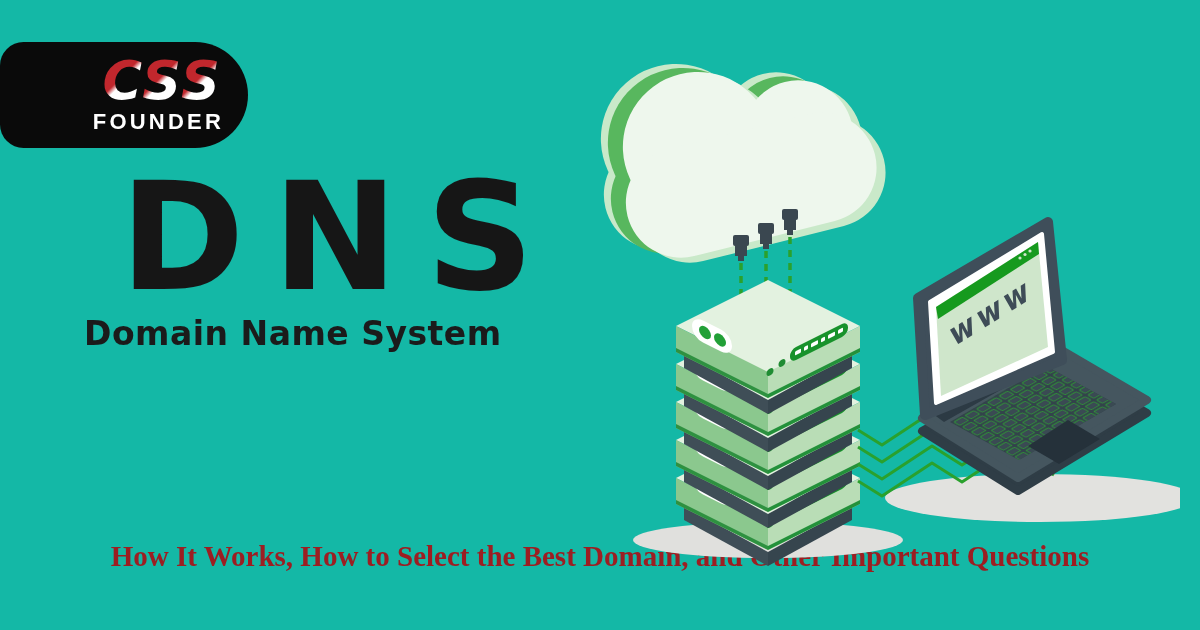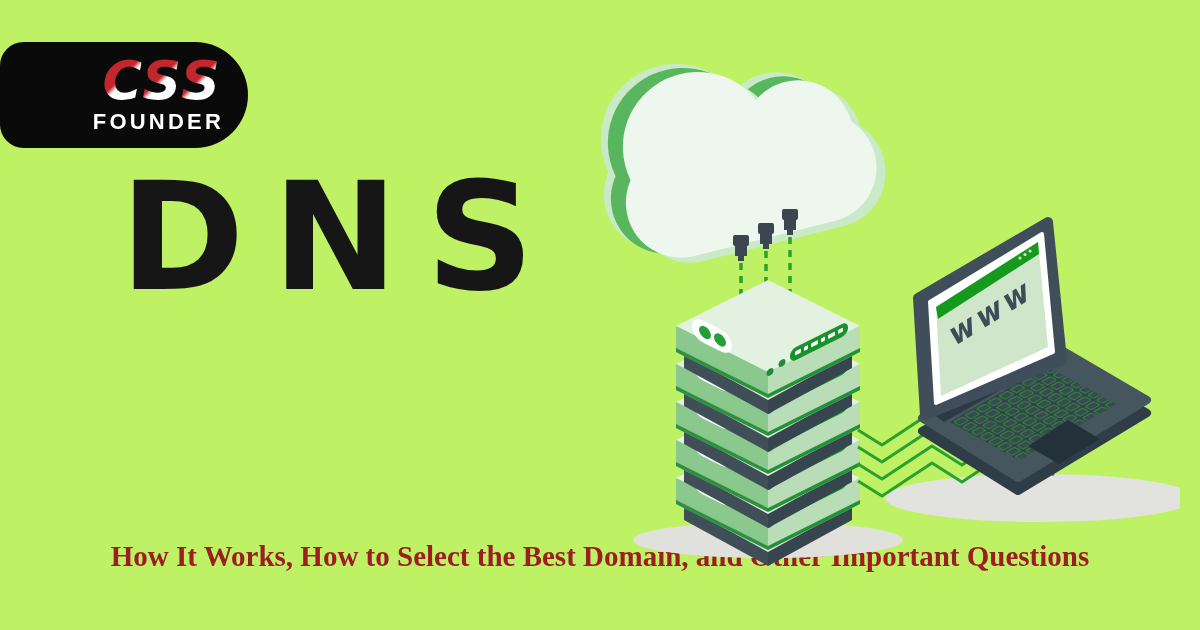--- a/index.html
+++ b/index.html
@@ -1,18 +1,18 @@
 <!DOCTYPE html>
 <html><head>
 <meta charset="utf-8">
 <style>
   html,body{margin:0;padding:0;background:#cfcfcd;}
   .canvas{
     position:relative;width:1200px;height:630px;overflow:hidden;
-    background:#bef264;font-family:"DejaVu Sans",sans-serif;
+    background:#14b8a6;font-family:"DejaVu Sans",sans-serif;
   }
   
   .logo{
     position:absolute;left:0;top:42px;width:248px;height:106px;
     background:#0a0a0a;border-radius:24px 54px 54px 24px;
     display:flex;flex-direction:column;align-items:flex-end;justify-content:center;
     padding:0 24px 0 0;box-sizing:border-box;
   }
   .logo-css{
     font-family:"DejaVu Sans",sans-serif;font-style:italic;font-weight:800;
@@ -57,20 +57,21 @@
 
 <div class="canvas">
 
   <div class="logo">
     <span class="logo-css">CSS</span>
     <span class="logo-founder">FOUNDER</span>
   </div>
 
   <div class="headline">
     <div class="title">DNS</div>
+    <div class="subtitle">Domain Name System</div>
   </div>
 
   <div class="footer-line">How It Works, How to Select the Best Domain, and Other Important Questions</div>
 
   <svg class="illustration" viewBox="0 0 580 540">
     <defs>
       <pattern id="keys" width="13" height="10" patternUnits="userSpaceOnUse" patternTransform="matrix(0.87,-0.5,0.87,0.5,352,392)">
         <rect x="1" y="1" width="10" height="7" rx="1.5" fill="#3a4a53" stroke="#2f9038" stroke-width="1"></rect>
       </pattern>
     </defs>

